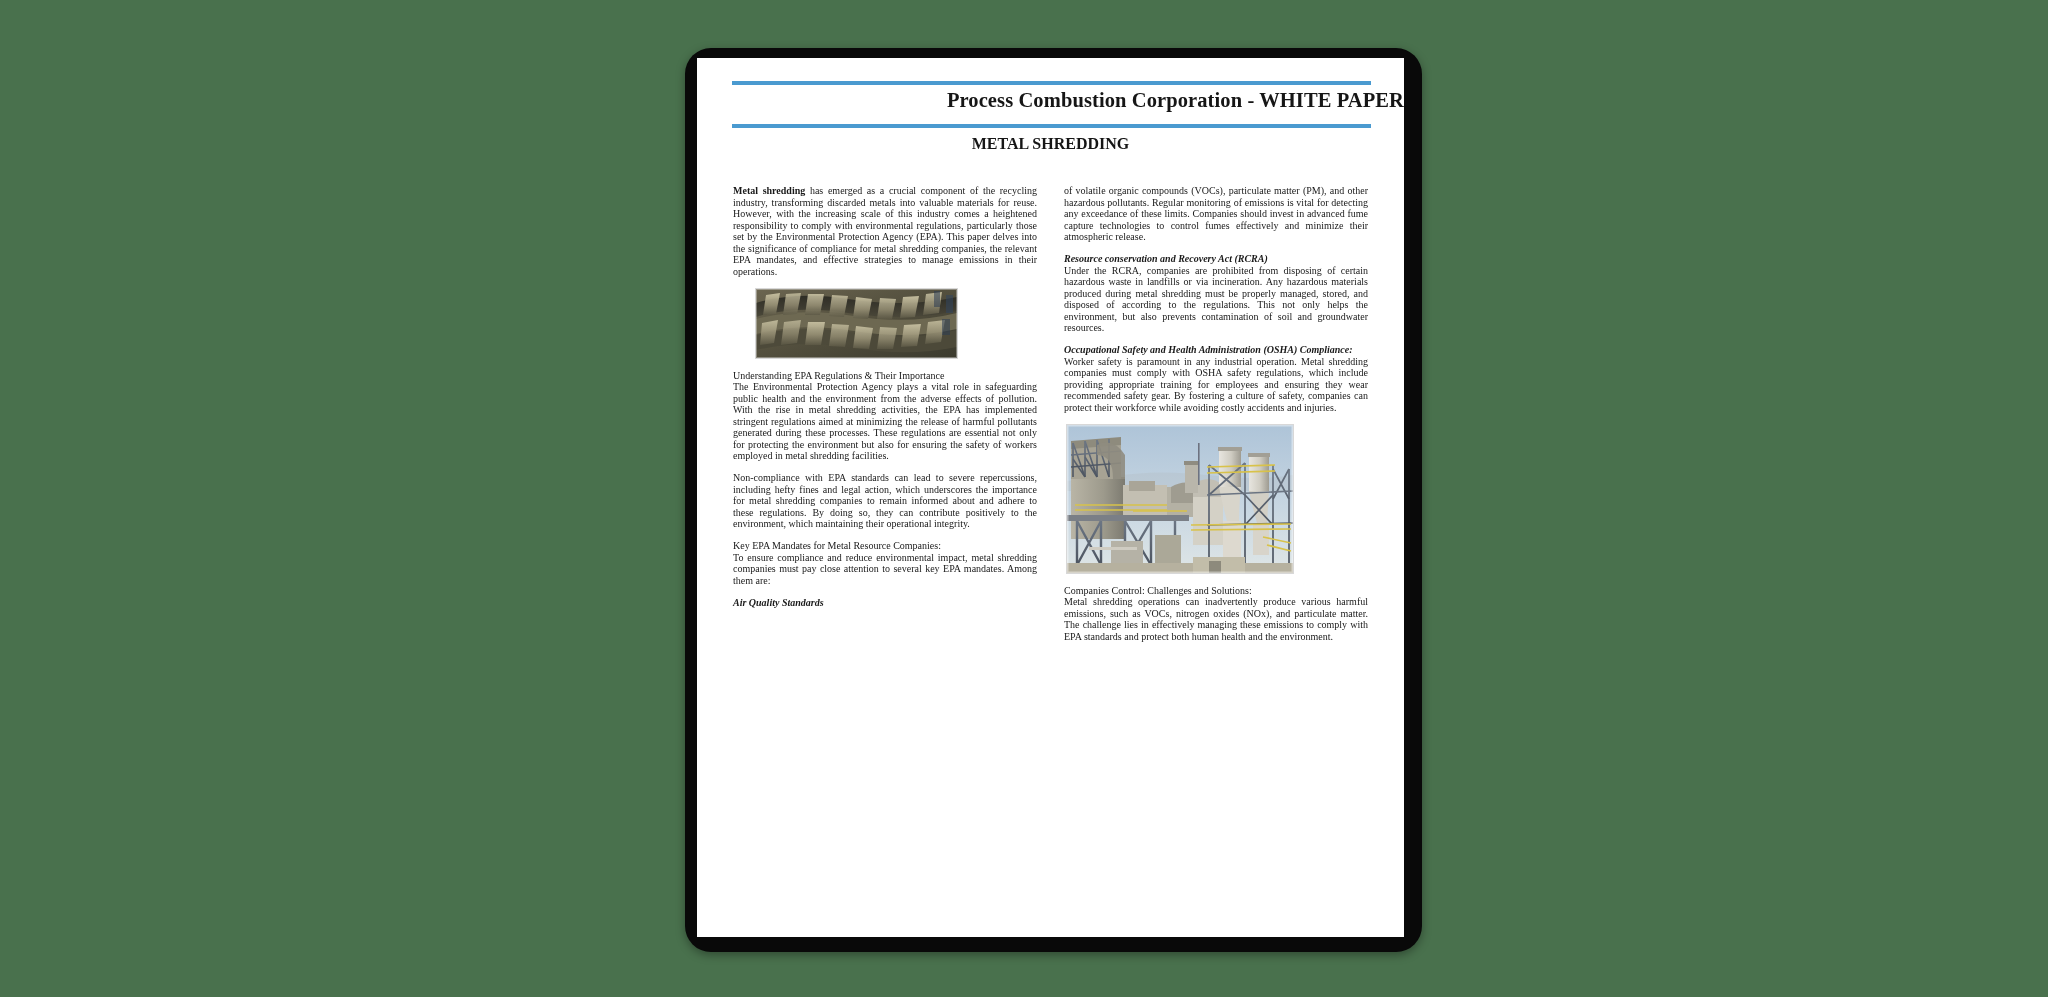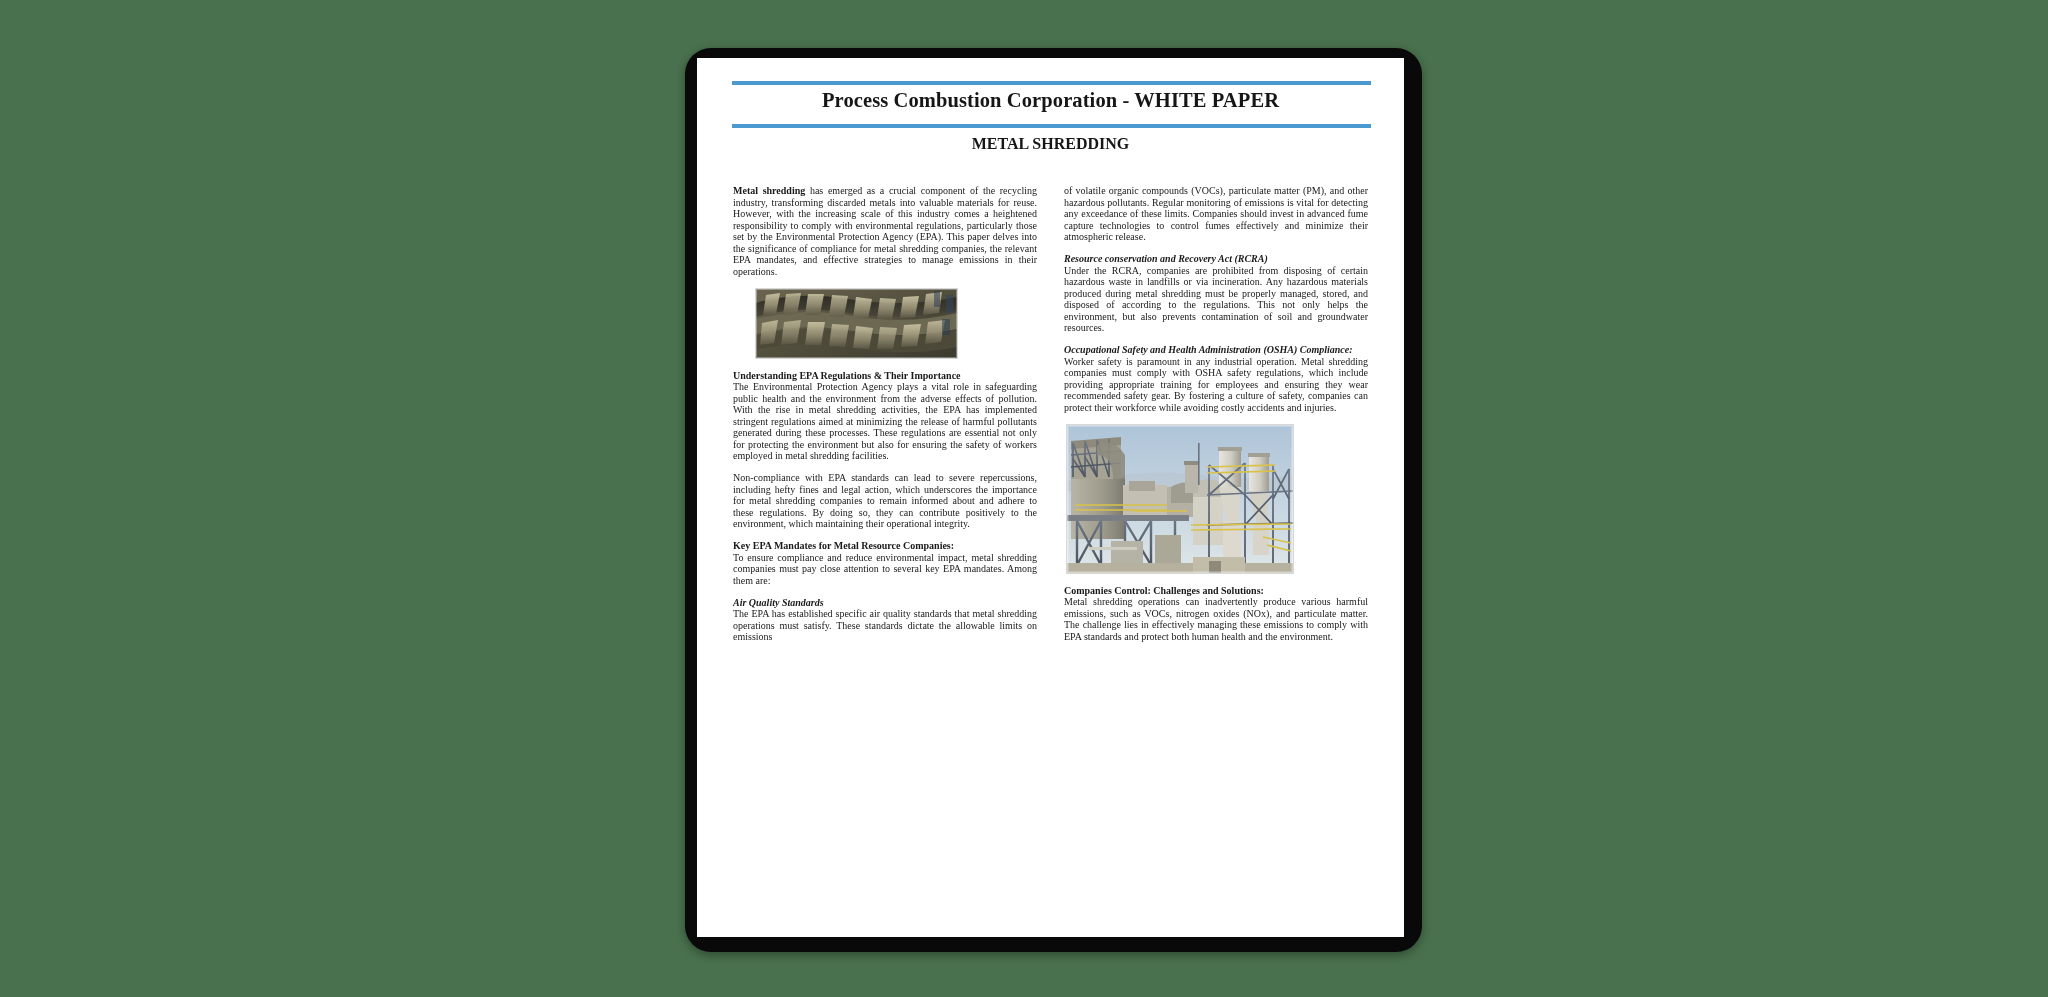--- a/index.html
+++ b/index.html
@@ -45,21 +45,21 @@
     background: #4a9ad0;
   }
   #rule-top    { top: 23px; }
   #rule-bottom { top: 66px; }
 
   #doc-title {
     position: absolute;
     left: 0;
     top: 31px;
     width: 707px;
-    text-align: center;
+    text-align: right;
     font-size: 20.5px;
     font-weight: bold;
     letter-spacing: .1px;
     color: #161616;
   }
 
   #subject-title {
     position: absolute;
     left: 0;
     top: 77px;
@@ -95,21 +95,21 @@
 
   .column p {
     margin: 0 0 10.5px 0;
     text-align: justify;
     text-justify: inter-word;
   }
   .column p:last-child { margin-bottom: 0; }
   .column p.tight { margin-bottom: 9px; }
 
   .lead-bold { font-weight: bold; }
-  .head-bold { font-weight: bold; display: block; }
+  .head-bold { font-weight: normal; display: block; }
   .head-ital { font-style: italic; font-weight: bold; display: block; }
 
   
   .figure {
     position: relative;
     margin: 5px 0 11px 0;
     border: 1px solid #d8d8d8;
     background: #cfcabb;
     overflow: hidden;
   }
@@ -198,21 +198,21 @@
         <rect x="0" y="0" width="201" height="69" fill="none" stroke="#ffffff" stroke-opacity="0.35" stroke-width="2"></rect>
       </svg>
     </div>
 
     <p><span class="head-bold">Understanding EPA Regulations &amp; Their Importance</span><span>The Environmental Protection Agency plays a vital role in safeguarding public health and the environment from the adverse effects of pollution. With the rise in metal shredding activities, the EPA has implemented stringent regulations aimed at minimizing the release of harmful pollutants generated during these processes. These regulations are essential not only for protecting the environment but also for ensuring the safety of workers employed in metal shredding facilities.</span></p>
 
     <p>Non-compliance with EPA standards can lead to severe repercussions, including hefty fines and legal action, which underscores the importance for metal shredding companies to remain informed about and adhere to these regulations. By doing so, they can contribute positively to the environment, which maintaining their operational integrity.</p>
 
     <p><span class="head-bold">Key EPA Mandates for Metal Resource Companies:</span><span>To ensure compliance and reduce environmental impact, metal shredding companies must pay close attention to several key EPA mandates. Among them are:</span></p>
 
-    <p class="tight"><span class="head-ital">Air Quality Standards</span><span>The EPA has established specific air quality standards that metal shredding operations must satisfy. These standards dictate the allowable limits on emissions</span></p>
+    <p class="tight"><span class="head-ital">Air Quality Standards</span></p>
 
   </div>
 
   <div class="column" id="col-right">
 
     <p>of volatile organic compounds (VOCs), particulate matter (PM), and other hazardous pollutants. Regular monitoring of emissions is vital for detecting any exceedance of these limits. Companies should invest in advanced fume capture technologies to control fumes effectively and minimize their atmospheric release.</p>
 
     <p><span class="head-ital">Resource conservation and Recovery Act (RCRA)</span><span>Under the RCRA, companies are prohibited from disposing of certain hazardous waste in landfills or via incineration. Any hazardous materials produced during metal shredding must be properly managed, stored, and disposed of according to the regulations. This not only helps the environment, but also prevents contamination of soil and groundwater resources.</span></p>
 
     <p><span class="head-ital">Occupational Safety and Health Administration (OSHA) Compliance:</span><span>Worker safety is paramount in any industrial operation. Metal shredding companies must comply with OSHA safety regulations, which include providing appropriate training for employees and ensuring they wear recommended safety gear. By fostering a culture of safety, companies can protect their workforce while avoiding costly accidents and injuries.</span></p>

